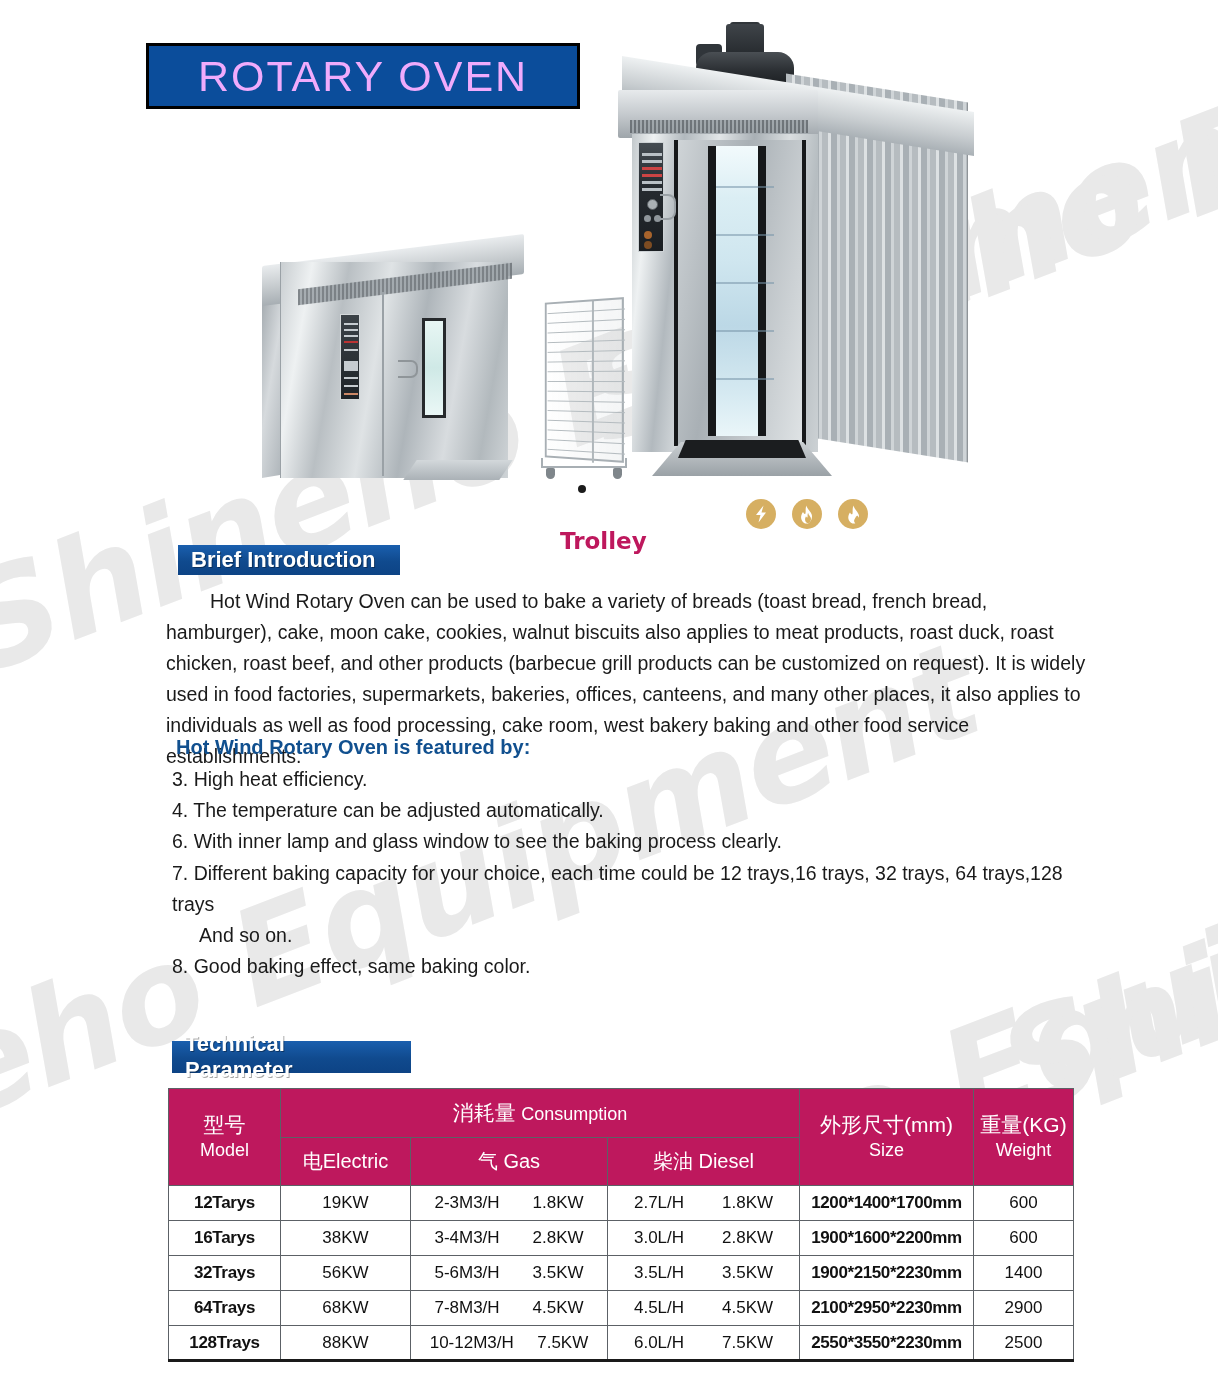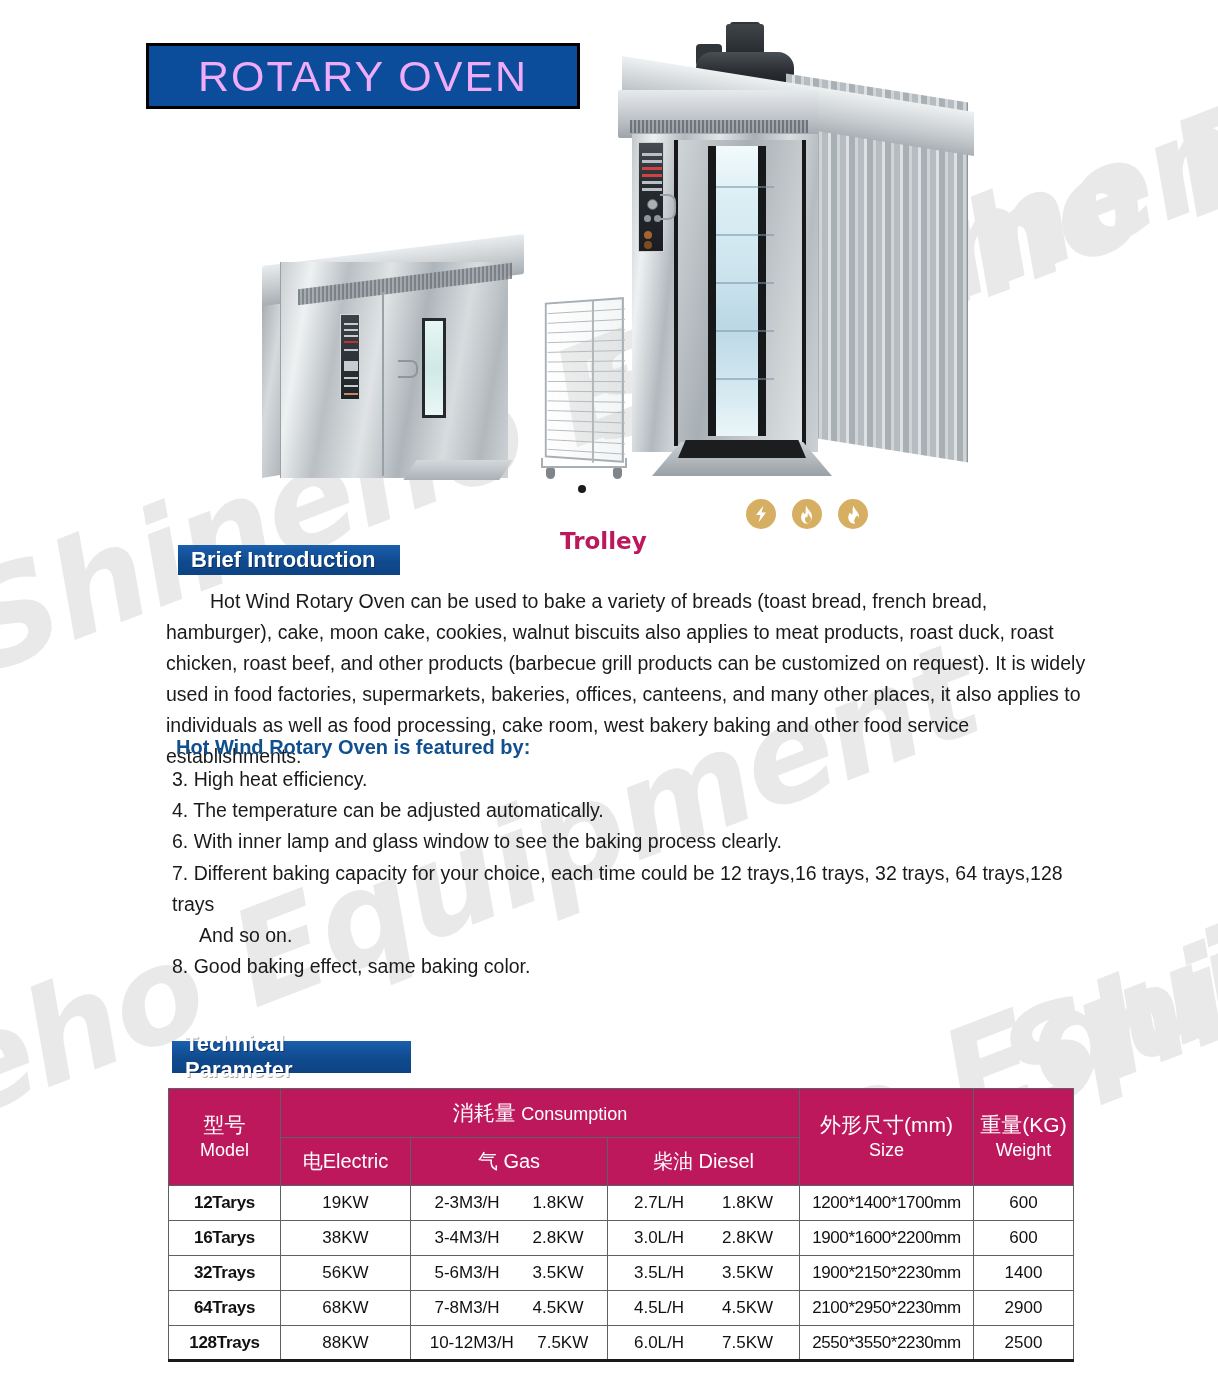--- a/index.html
+++ b/index.html
@@ -298,21 +298,21 @@
     color:#ffffff;
     font-weight:normal;
     font-size:20px;
     padding:10px 2px;
   }
   #tech-table thead th .cn { font-size:21px; }
   #tech-table thead th .en { font-size:18px; }
   .hdr-two-line { line-height:1.28; }
   #tech-table tbody td { background:#ffffff; height:35px; font-size:17px; }
   .c-model { font-size:22px; font-weight:bold; letter-spacing:-.3px; }
-  .c-size  { font-size:19px; font-weight:normal; letter-spacing:-.4px; }
+  .c-size  { font-size:19px; font-weight:bold; letter-spacing:-.4px; }
   .dual { display:flex; justify-content:space-around; align-items:center; padding:0 6px; }
   .dual span { white-space:nowrap; }
   #tech-table tbody tr:last-child td { border-bottom:3px solid #1a1a1a; }
   .col-model { width:112px; }
   .col-elec  { width:130px; }
   .col-gas   { width:197px; }
   .col-diesel{ width:192px; }
   .col-size  { width:174px; }
   .col-weight{ width:100px; }
 </style>

